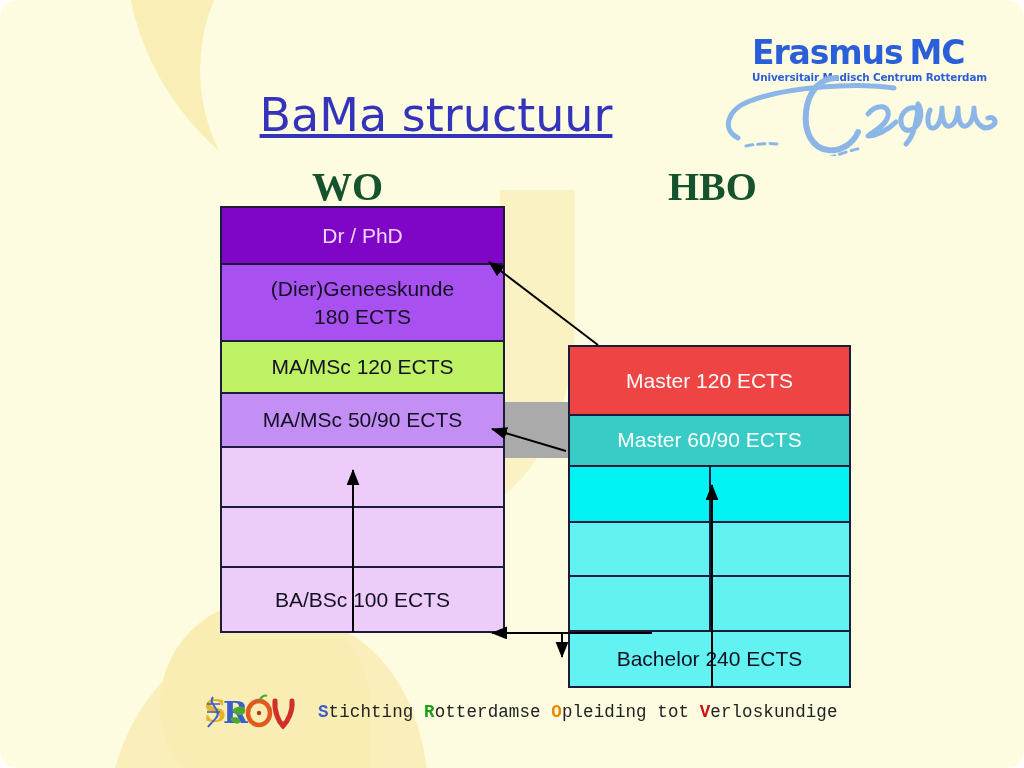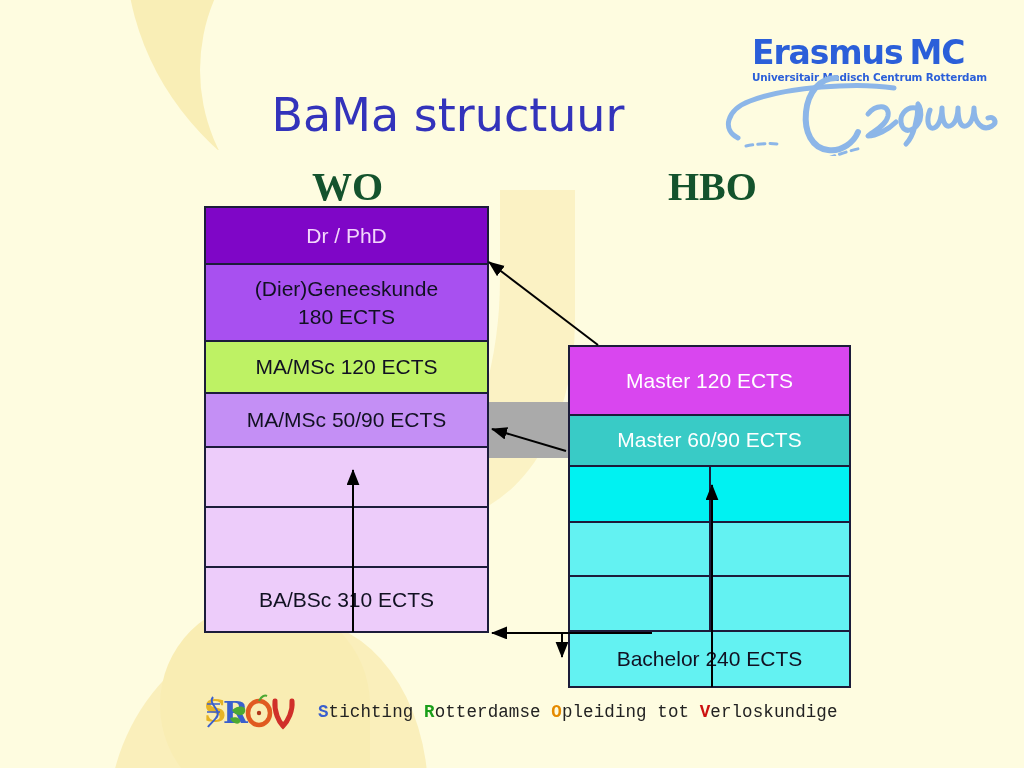--- a/index.html
+++ b/index.html
@@ -6,20 +6,21 @@
   html, body {
     width: 1024px; height: 768px;
     overflow: hidden;
     font-family: "Liberation Sans", sans-serif;
   }
   #slide {
     position: relative;
     width: 1024px; height: 768px;
     background: #FEFCE0;
     overflow: hidden;
+    border-radius: 18px;
   }
 
   
   .deco { position: absolute; pointer-events: none; }
   #deco-top {
     left: 150px; top: -40px;
     width: 340px; height: 300px;
     background: #F9EEB6;
     border-radius: 0 0 0 100%;
     transform: rotate(-9deg);
@@ -78,27 +79,28 @@
   }
   #logo-signature {
     position: absolute;
     left: 716px; top: 74px;
     width: 300px; height: 82px;
   }
 
   
   #title {
     position: absolute;
-    left: 16px; top: 88px;
+    left: 4px; top: 88px;
     width: 864px;
     text-align: center;
     font-family: "DejaVu Sans", sans-serif;
     font-size: 46px;
     color: #3333BB;
     letter-spacing: 0px;
+    text-decoration: underline;
   }
 
   
   .col-head {
     position: absolute;
     font-family: Liberation Serif, serif;
     font-weight: bold;
     font-size: 40px;
     color: #14532d;
   }
@@ -120,21 +122,21 @@
     flex-direction: column;
     font-family: "Liberation Sans", sans-serif;
     font-size: 21px;
     color: #111122;
     line-height: 1.32;
     text-align: center;
     border-bottom: 2px solid #1C1C3A;
   }
   .cell:last-child { border-bottom: none; }
 
-  #wo-stack  { left: 204px; top: 206px; width: 285px; height: 427px; }
+  #wo-stack  { left: 220px; top: 206px; width: 285px; height: 427px; }
   #hbo-stack { left: 568px; top: 345px; width: 283px; height: 343px; }
 
   
   .vsplit::after {
     content: "";
     position: absolute;
     left: 50%; top: 0; bottom: -2px;
     width: 2px;
     background: #1C1C3A;
     transform: translateX(-1px);
@@ -226,26 +228,26 @@
       <div class="cell" style="height: 54px; background: rgb(196, 143, 245); color: rgb(17, 17, 34);">
         <span>MA/MSc 50/90 ECTS</span>
       </div>
       <div class="cell" style="height: 60px; background: rgb(237, 204, 250); color: rgb(17, 17, 34);">
         <span></span>
       </div>
       <div class="cell" style="height: 60px; background: rgb(237, 204, 250); color: rgb(17, 17, 34);">
         <span></span>
       </div>
       <div class="cell" style="height: 63px; background: rgb(237, 204, 250); color: rgb(17, 17, 34);">
-        <span>BA/BSc 310 ECTS</span>
+        <span>BA/BSc 100 ECTS</span>
       </div>
     </div>
 
   <div class="stack" id="hbo-stack">
-      <div class="cell" style="height: 71px; background: #d946ef; color: rgb(255, 255, 255);">
+      <div class="cell" style="height: 71px; background: #ef4444; color: rgb(255, 255, 255);">
         <span>Master 120 ECTS</span>
       </div>
       <div class="cell" style="height: 52px; background: rgb(57, 203, 198); color: rgb(255, 255, 255);">
         <span>Master 60/90 ECTS</span>
       </div>
       <div class="cell vsplit" style="height: 58px; background: rgb(0, 242, 242); color: rgb(17, 17, 34);">
         <span></span>
       </div>
       <div class="cell vsplit" style="height: 56px; background: rgb(99, 242, 242); color: rgb(17, 17, 34);">
         <span></span>

